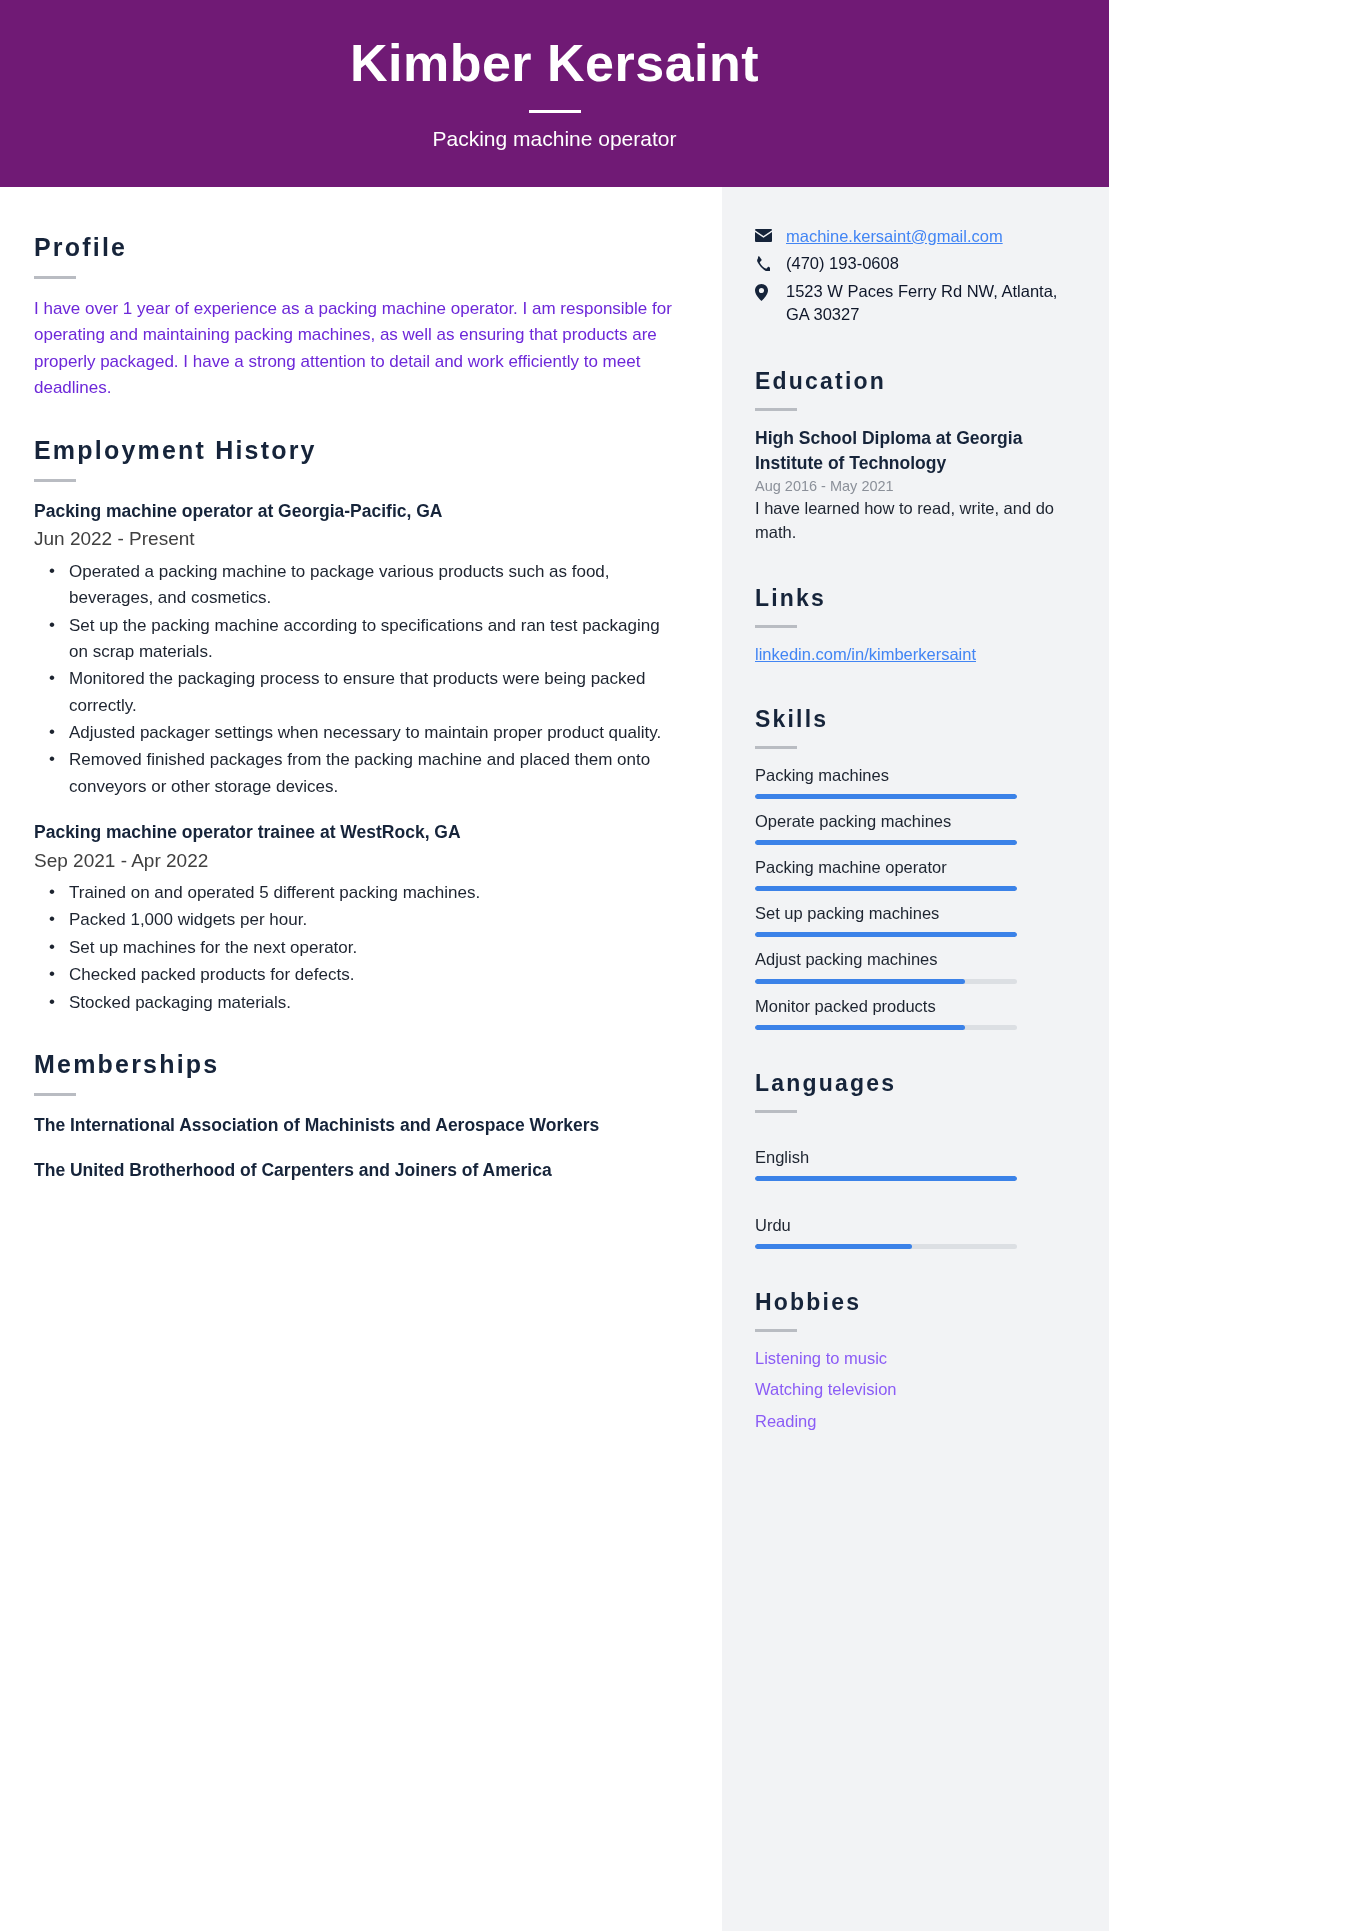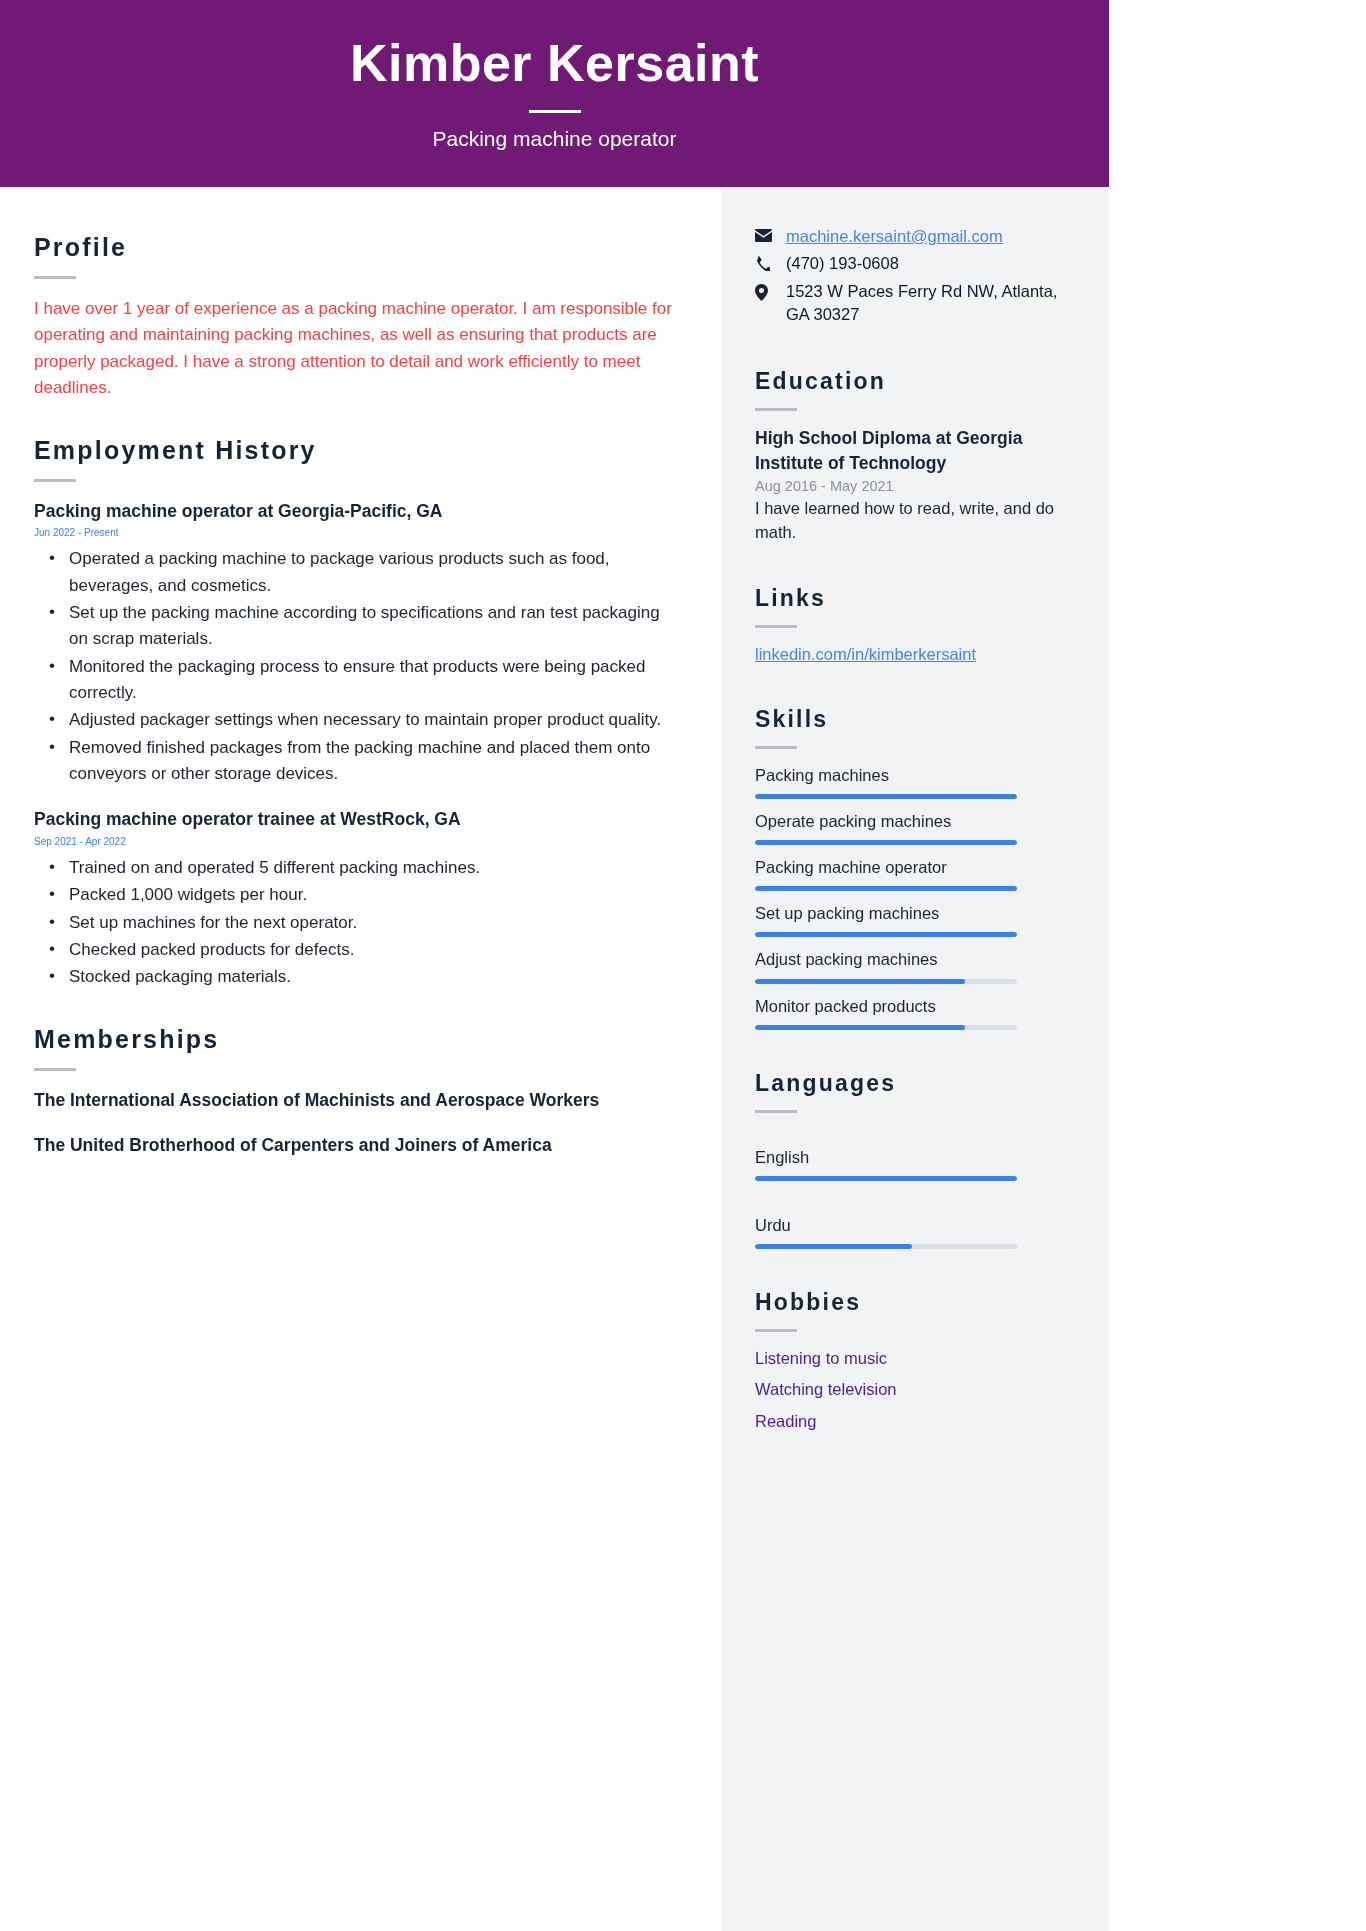--- a/index.html
+++ b/index.html
@@ -71,34 +71,34 @@
     background: #b9bcc2;
     margin-top: 14px;
     margin-bottom: 17px;
   }
   .sidebar .sec-rule { margin-top: 13px; margin-bottom: 15px; }
 
   
   .para {
     font-size: 17px;
     line-height: 1.56;
-    color: #ef4444;
+    color: #6d28d9;
   }
   .block { margin-bottom: 34px; }
   .entry { margin-bottom: 20px; }
   .entry:last-child { margin-bottom: 0; }
   .entry-title {
     font-size: 17.5px;
     font-weight: bold;
     color: #16243a;
     line-height: 1.4;
   }
   .entry-date {
-    font-size: 10px;
-    color: #3b82f6;
+    font-size: 19px;
+    color: #404040;
     margin-top: 3px;
     line-height: 1.4;
   }
   ul.bullets {
     margin: 6px 0 0 0;
     padding-left: 31px;
     list-style: none;
   }
   ul.bullets li {
     font-size: 17px;
@@ -181,21 +181,21 @@
     overflow: hidden;
   }
   .bar-fill {
     height: 5px;
     background: #3b82e8;
     border-radius: 3px;
   }
   .lang-item { margin-bottom: 11px; margin-top: 33px; }
   .hobby-item {
     font-size: 16.5px;
-    color: #4c1d95;
+    color: #8b5cf6;
     line-height: 1.42;
     margin-bottom: 8px;
   }
   .sb-block { margin-bottom: 40px; }
   .sb-block:last-child { margin-bottom: 0; }
 </style>
 </head>
 <body>
 
 <div class="page">

